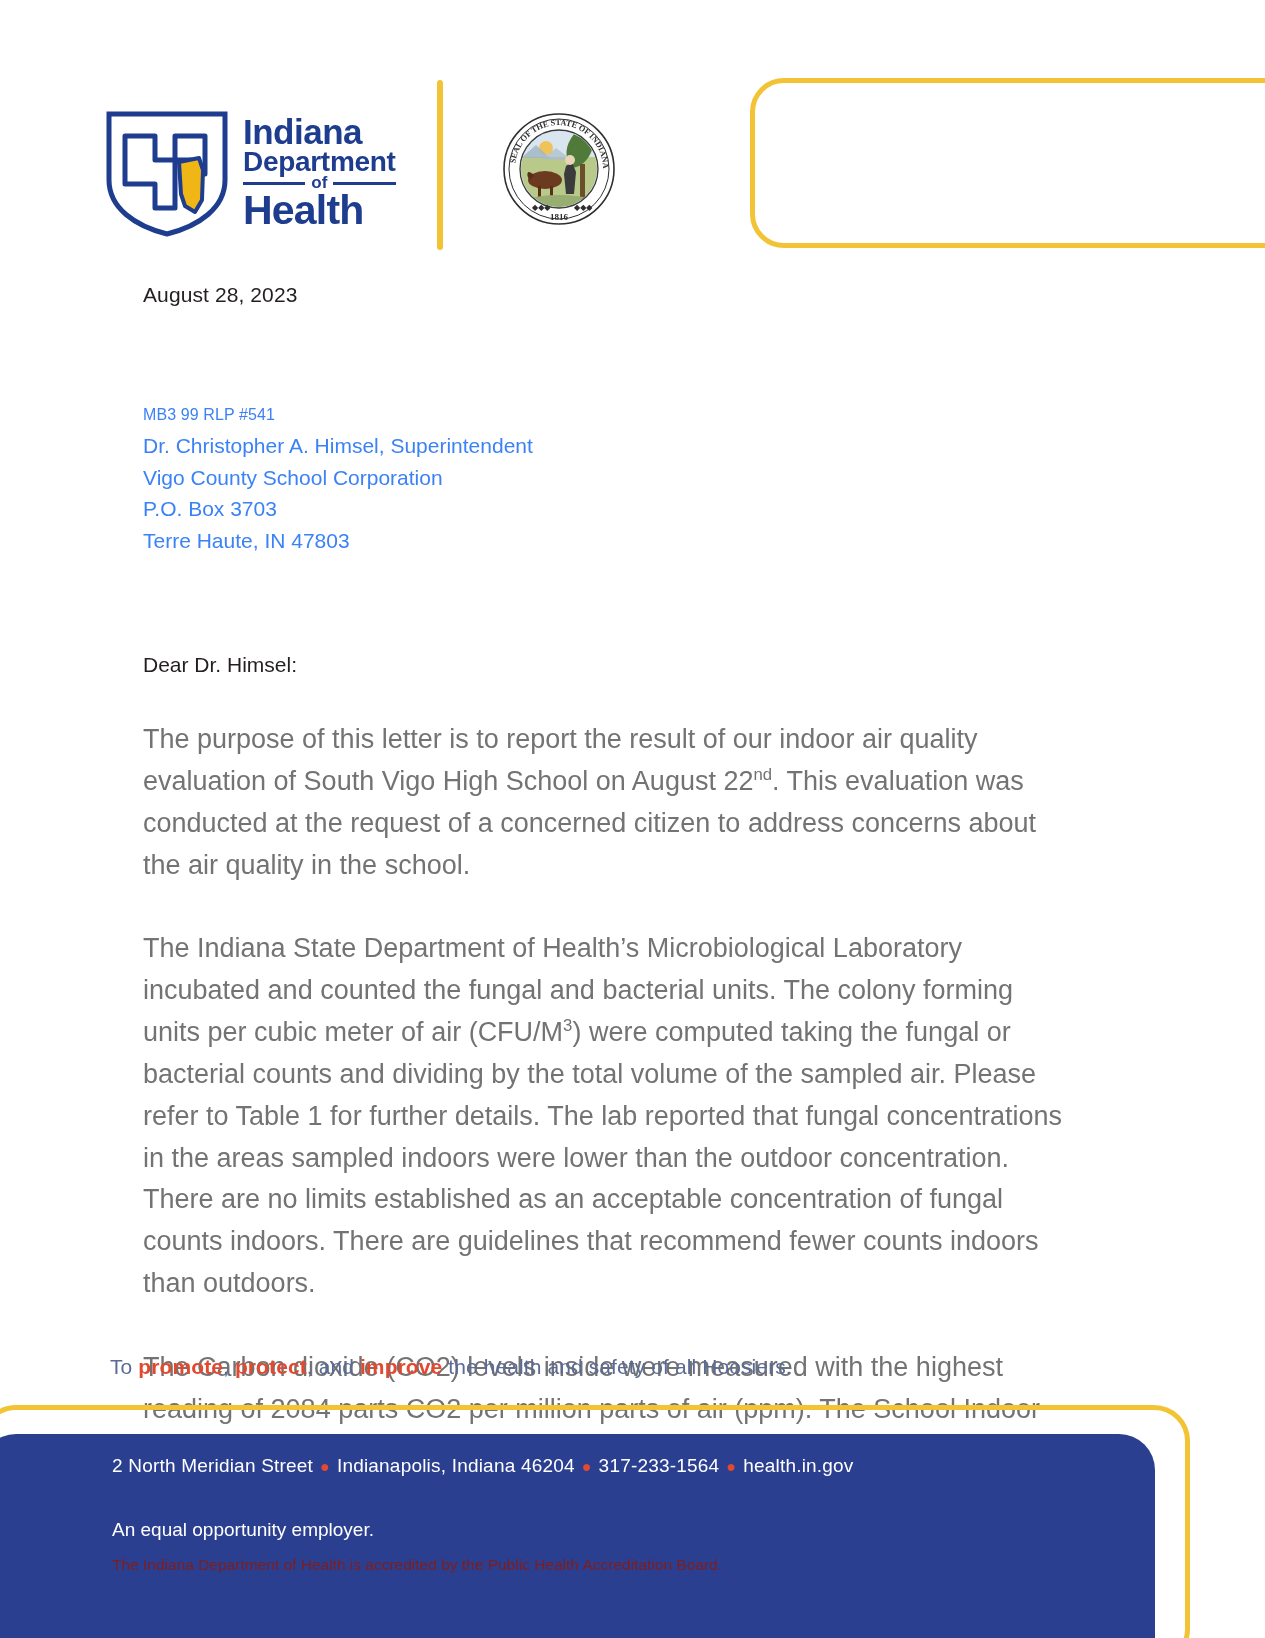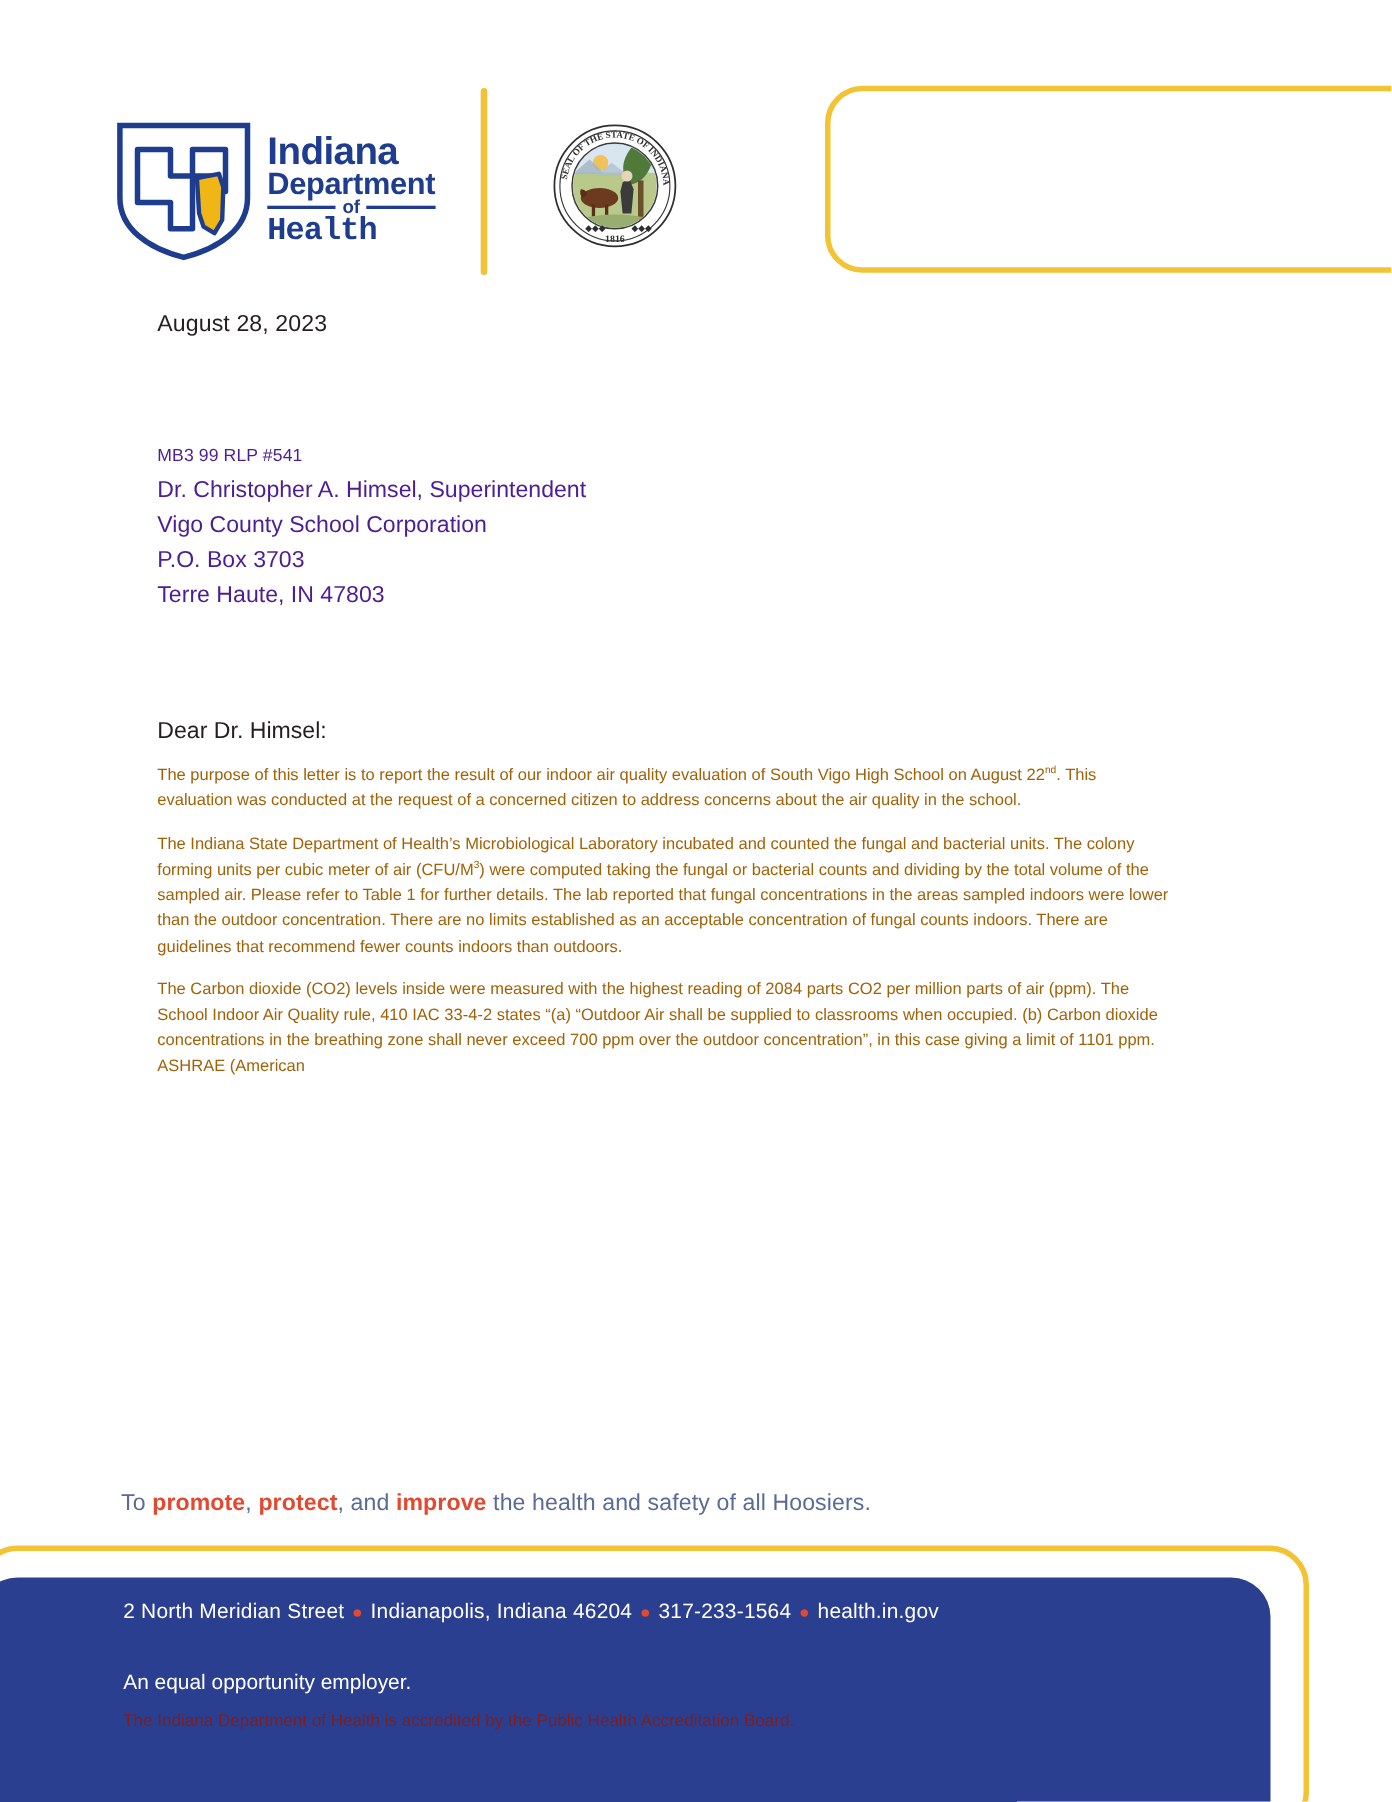--- a/index.html
+++ b/index.html
@@ -53,21 +53,21 @@
     gap: 6px;
     margin: 1px 0;
   }
   .logo-words .lw3::before,
   .logo-words .lw3::after {
     content: "";
     flex: 1;
     height: 3px;
     background: #1f3d8f;
   }
-  .logo-words .lw4 { font-size: 29px; letter-spacing: -0.8px; font-family: Liberation Mono, monospace; }
+  .logo-words .lw4 { font-size: 41px; letter-spacing: -0.8px; }
 
   
   .gold-divider {
     position: absolute;
     left: 437px;
     top: 80px;
     width: 6px;
     height: 170px;
     background: #f2c335;
     border-radius: 3px;
@@ -122,38 +122,38 @@
   }
   .date-line {
     font-size: 21px;
     color: #231f20;
     letter-spacing: 0.1px;
   }
   .recipient {
     margin-top: 96px;
     font-size: 21px;
     line-height: 1.5;
-    color: #4c1d95;
+    color: #3b82f6;
   }
   .recipient .code {
     font-size: 16px;
     letter-spacing: 0.1px;
     display: block;
     margin-bottom: 3px;
   }
   .salutation {
     margin-top: 97px;
     font-size: 21px;
     color: #231f20;
   }
   .para {
-    margin-top: 16px;
-    font-size: 15px;
+    margin-top: 42px;
+    font-size: 27px;
     line-height: 1.55;
-    color: #a16207;
+    color: #737373;
     font-family: "Liberation Sans", sans-serif;
   }
   sup { font-size: 0.62em; vertical-align: super; line-height: 0; }
 
   
   .tagline {
     position: absolute;
     left: 110px;
     top: 1355px;
     font-size: 21px;

